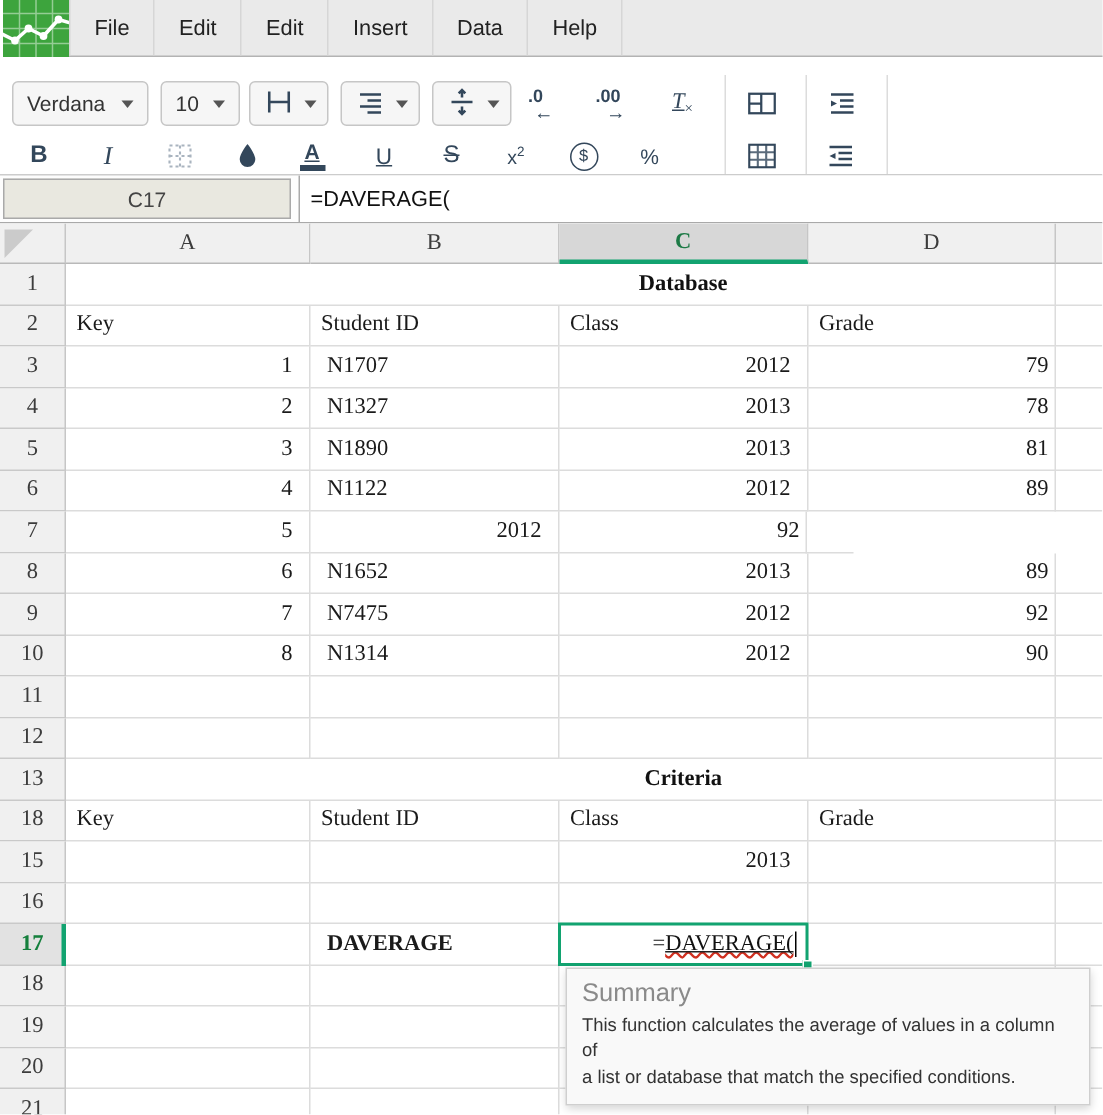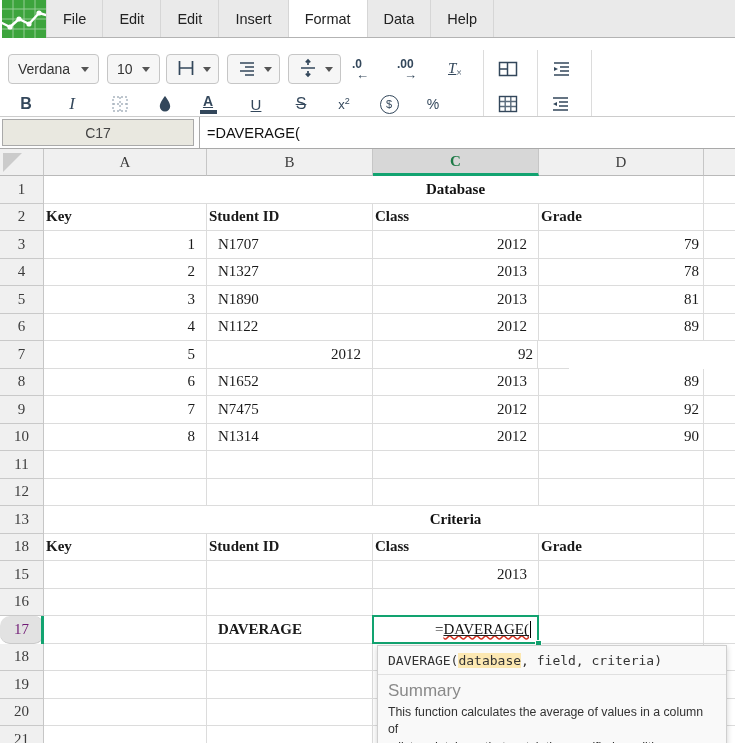--- a/index.html
+++ b/index.html
@@ -51,29 +51,29 @@
   .col-headers{display:flex;height:27px;}
   .ch{box-sizing:border-box;height:27px;background:#f0f0f0;border-right:1px solid #c6c6c6;border-bottom:1px solid #b9b9b9;display:flex;align-items:center;justify-content:center;font-family:"Liberation Serif",serif;font-size:15px;color:#3c3c3c;}
   .ch.corner{width:44px;position:relative;}
   .ch.cA{width:163px;} .ch.cB{width:166px;} .ch.cC{width:166px;} .ch.cD{width:165px;}
   .ch.cE{width:31px;border-right:none;}
   .ch.sel{background:#d7d7d7;color:#1d7a46;font-weight:700;border-bottom:3px solid #12a370;}
   .corner-tri{position:absolute;left:3px;bottom:3px;width:0;height:0;border-bottom:19px solid transparent;border-top:0;border-left:19px solid #c7c7c7;opacity:.9;}
 
   .grid-row{display:flex;height:27.5px;}
   .row-hdr{box-sizing:border-box;width:44px;flex:none;background:#f0f0f0;border-right:1px solid #c6c6c6;border-bottom:1px solid #c9c9c9;display:flex;align-items:center;justify-content:center;font-family:"Liberation Serif",serif;font-size:15px;color:#3c3c3c;position:relative;}
-  .row-hdr.sel{background:#e2e2e2;color:#701a75;font-weight:400;border-radius:10px;}
+  .row-hdr.sel{background:#e2e2e2;color:#15803d;font-weight:700;}
   .row-hdr.sel::after{content:'';position:absolute;right:-1px;top:0;bottom:-1px;width:3px;background:#12a370;}
   .cell{box-sizing:border-box;height:27.5px;border-right:1px solid #dcdcdc;border-bottom:1px solid #dcdcdc;display:flex;align-items:center;font-family:"Liberation Serif",serif;font-size:15px;color:#1a1a1a;overflow:visible;position:relative;}
   .ca{width:163px;justify-content:flex-end;padding-right:11px;}
   .cb{width:166px;justify-content:flex-start;padding-left:11px;}
   .cc{width:166px;justify-content:flex-end;padding-right:11px;}
   .cd{width:165px;justify-content:flex-end;padding-right:4px;}
   .ce{width:31px;border-right:none;}
-  .hdrcell{font-weight:700;justify-content:flex-start;padding-left:2px;padding-right:0;}
+  .hdrcell{font-weight:400;justify-content:flex-start;padding-left:7px;padding-right:0;}
   .title-cell{box-sizing:border-box;width:660px;height:27.5px;border-right:1px solid #dcdcdc;border-bottom:1px solid #dcdcdc;position:relative;}
   .title-text{position:absolute;left:163px;width:497px;top:0;height:100%;display:flex;align-items:center;justify-content:center;font-family:"Liberation Serif",serif;font-size:15px;font-weight:700;color:#111;}
   .boldlabel{font-weight:700;}
 
   
   .editbox{position:absolute;left:-1px;top:-1px;right:-1px;bottom:-1px;border:2px solid #12a370;background:#fff;display:flex;align-items:center;justify-content:flex-end;padding-right:6px;font-family:"Liberation Serif",serif;font-size:15px;color:#111;z-index:3;}
   .spellwrap{text-decoration:underline wavy #d03020;text-decoration-skip-ink:none;}
   .fnlink{text-decoration:underline solid #222;}
   .caret-line{width:1px;height:17px;background:#000;margin-left:1px;}
   .fill-handle{position:absolute;right:-4px;bottom:-4px;width:7px;height:7px;background:#12a370;border:1px solid #fff;box-sizing:border-box;z-index:4;}
@@ -111,21 +111,20 @@
           <circle cx="17" cy="19" r="2.6" fill="#ffffff"></circle>
         <circle cx="27" cy="24" r="2.6" fill="#ffffff"></circle>
           <circle cx="37" cy="13" r="2.6" fill="#ffffff"></circle>
       </svg>
     </div>
     <div class="menu-items">
         <div class="menu-item">File</div>
         <div class="menu-item">Edit</div>
         <div class="menu-item">Edit</div>
         <div class="menu-item">Insert</div>
-        <div class="menu-item active">Format</div>
         <div class="menu-item">Data</div>
         <div class="menu-item">Help</div>
       </div>
   </div>
 
   <div class="toolbar">
 
     <div class="dd" style="left:8px;width:91px;">
       <span>Verdana</span>
       <span class="caret"></span>
@@ -441,21 +440,20 @@
           <div class="cell ca"></div>
           <div class="cell cb"></div>
           <div class="cell cc"></div>
           <div class="cell cd"></div>
           <div class="cell ce"></div>
         </div>
       </div>
   </div>
 
   <div class="func-tooltip">
-    <div class="ft-sig"><span>DAVERAGE(</span><span class="hl">database</span><span>, field, criteria)</span></div>
     <div class="ft-body">
       <div class="ft-sum">Summary</div>
       <div class="ft-desc">This function calculates the average of values in a column of
 a list or database that match the specified conditions.</div>
     </div>
   </div>
 
 </div>
 
 </body></html>

